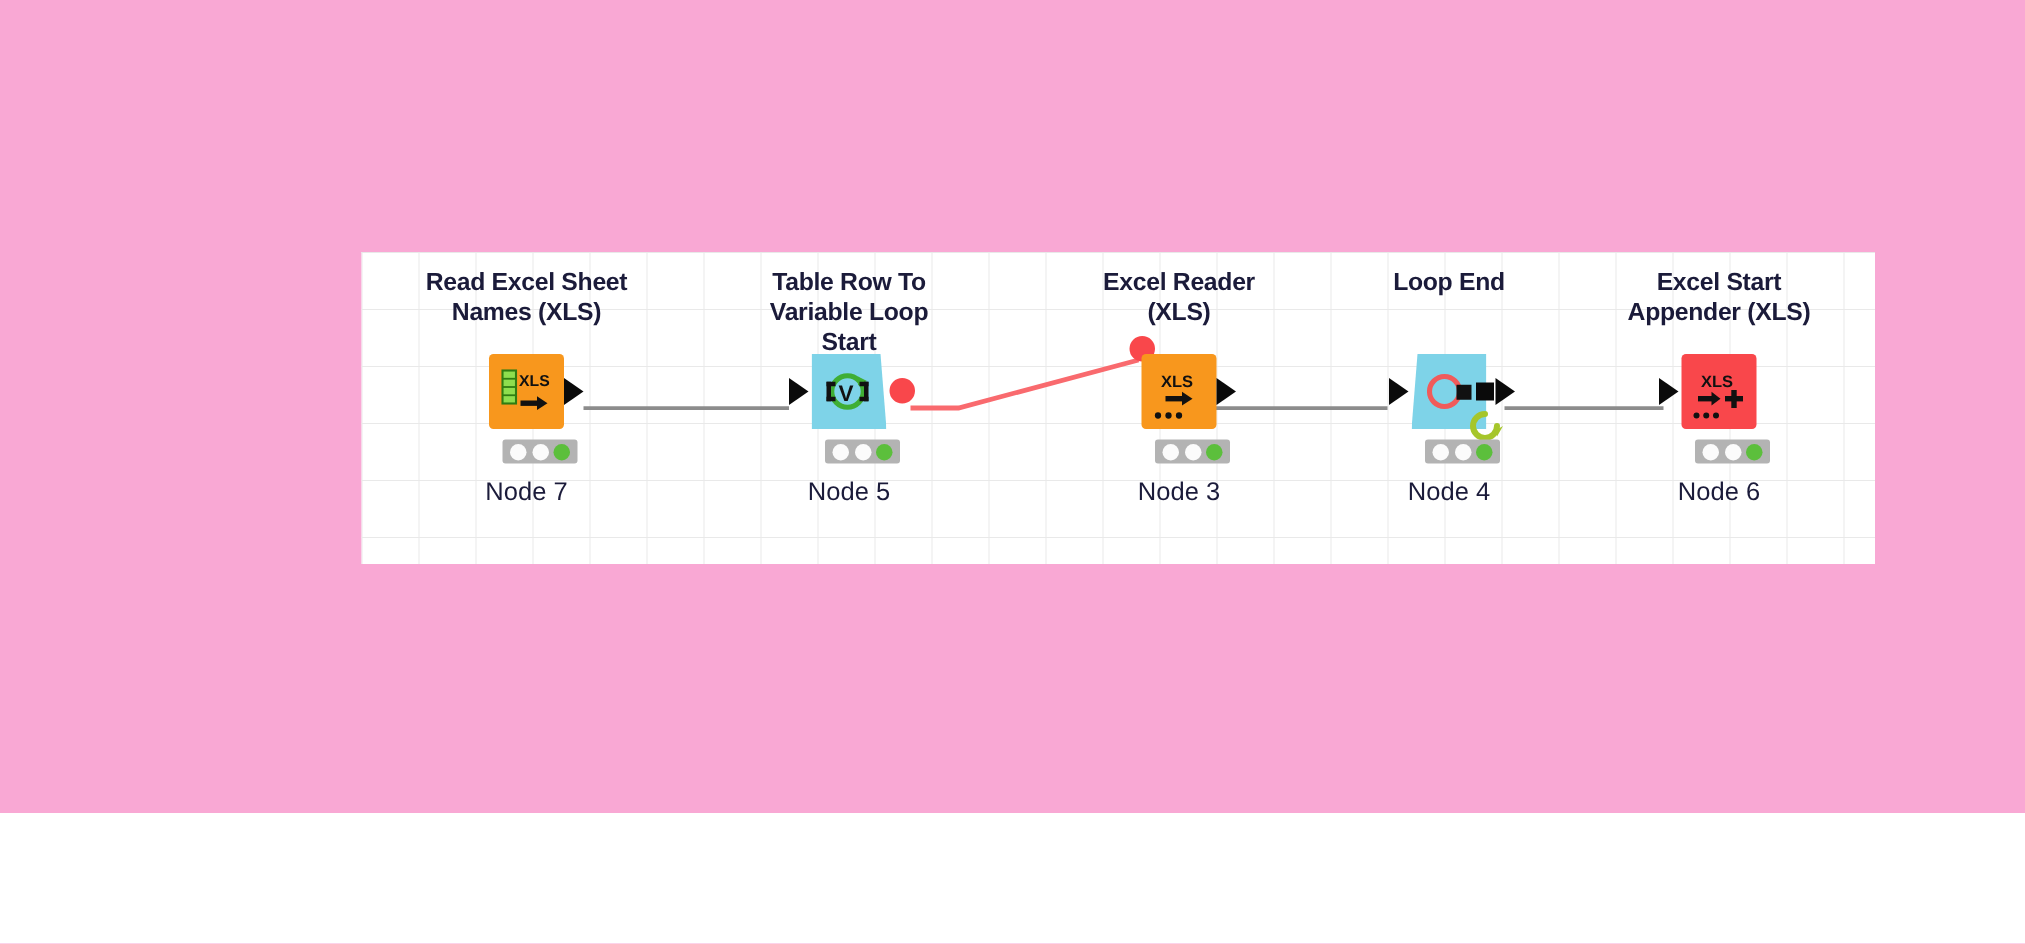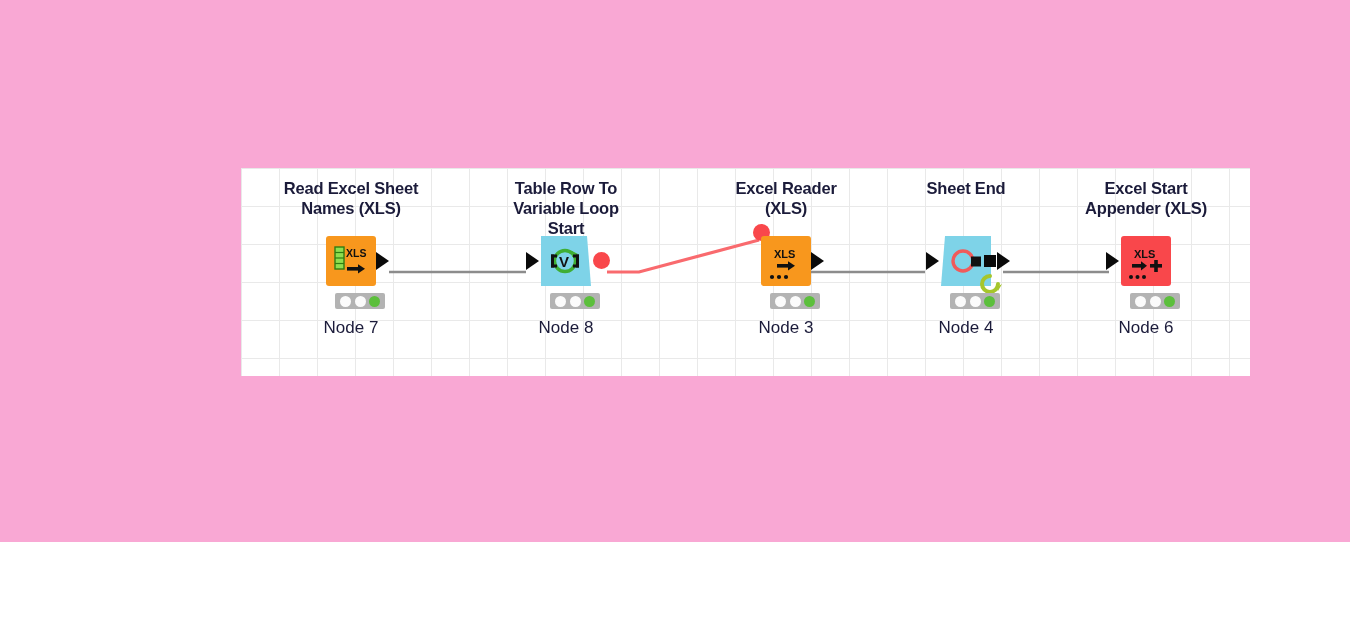--- a/index.html
+++ b/index.html
@@ -242,21 +242,21 @@
       </div>
 
       <div class="port-circle-red" style="left:87px; top:74px;"></div>
 
       <div class="status-bar">
         <span class="led"></span>
         <span class="led"></span>
         <span class="led green"></span>
       </div>
 
-      <div class="node-name">Node 8</div>
+      <div class="node-name">Node 5</div>
     </div>
 
     <div class="node" style="left:485px; top:10px;">
       <div class="node-title">Excel Reader (XLS)</div>
 
       <div class="port-circle-red" style="left:27px; top:46px;"></div>
 
       <div class="icon-wrap">
         <div class="icon-box orange"></div>
         <div class="icon-glyph">
@@ -278,21 +278,21 @@
       <div class="status-bar">
         <span class="led"></span>
         <span class="led"></span>
         <span class="led green"></span>
       </div>
 
       <div class="node-name">Node 3</div>
     </div>
 
     <div class="node" style="left:665px; top:10px;">
-      <div class="node-title">Sheet End</div>
+      <div class="node-title">Loop End</div>
 
       <div class="port-tri" style="left:20px; top:74px;"></div>
 
       <div class="icon-wrap">
         <div class="icon-box loop-end"></div>
         <div class="icon-glyph">
           <svg width="50" height="50" viewBox="0 0 50 50">
             <circle cx="22" cy="25" r="10" fill="none" stroke="#f05b5b" stroke-width="3.4"></circle>
             <rect x="30" y="20.5" width="10" height="10" fill="#111"></rect>
           </svg>

